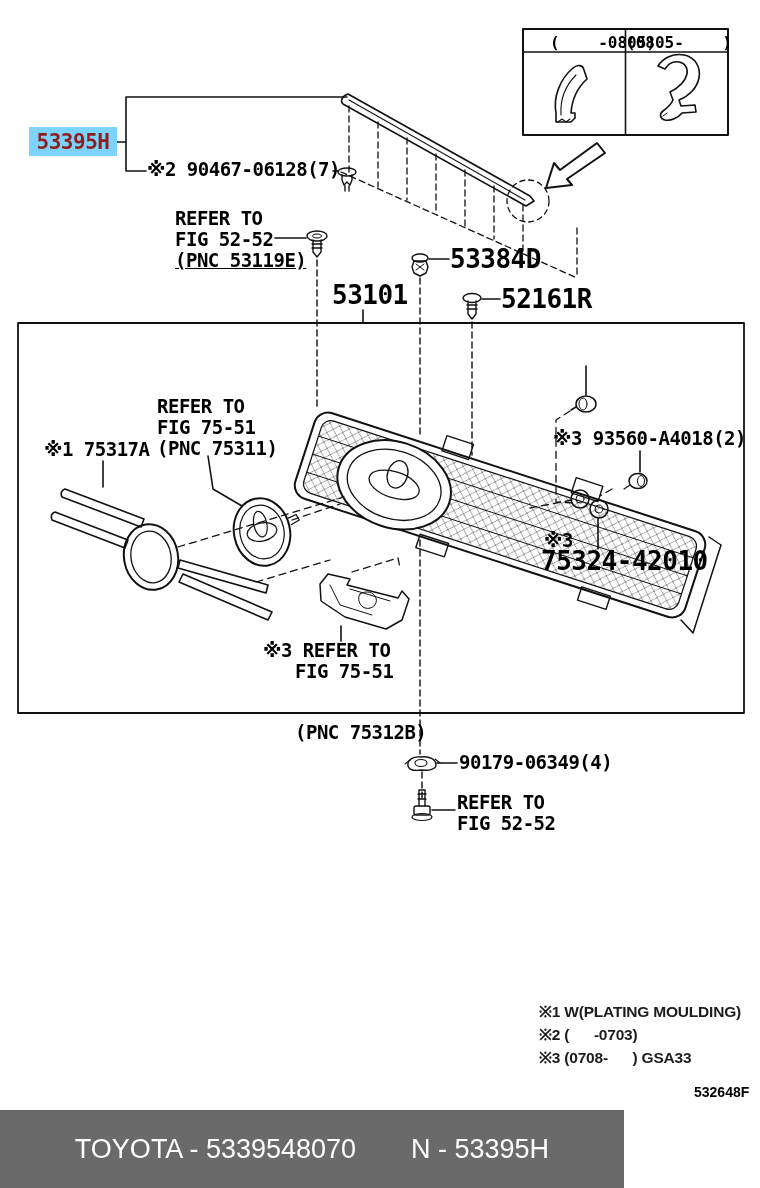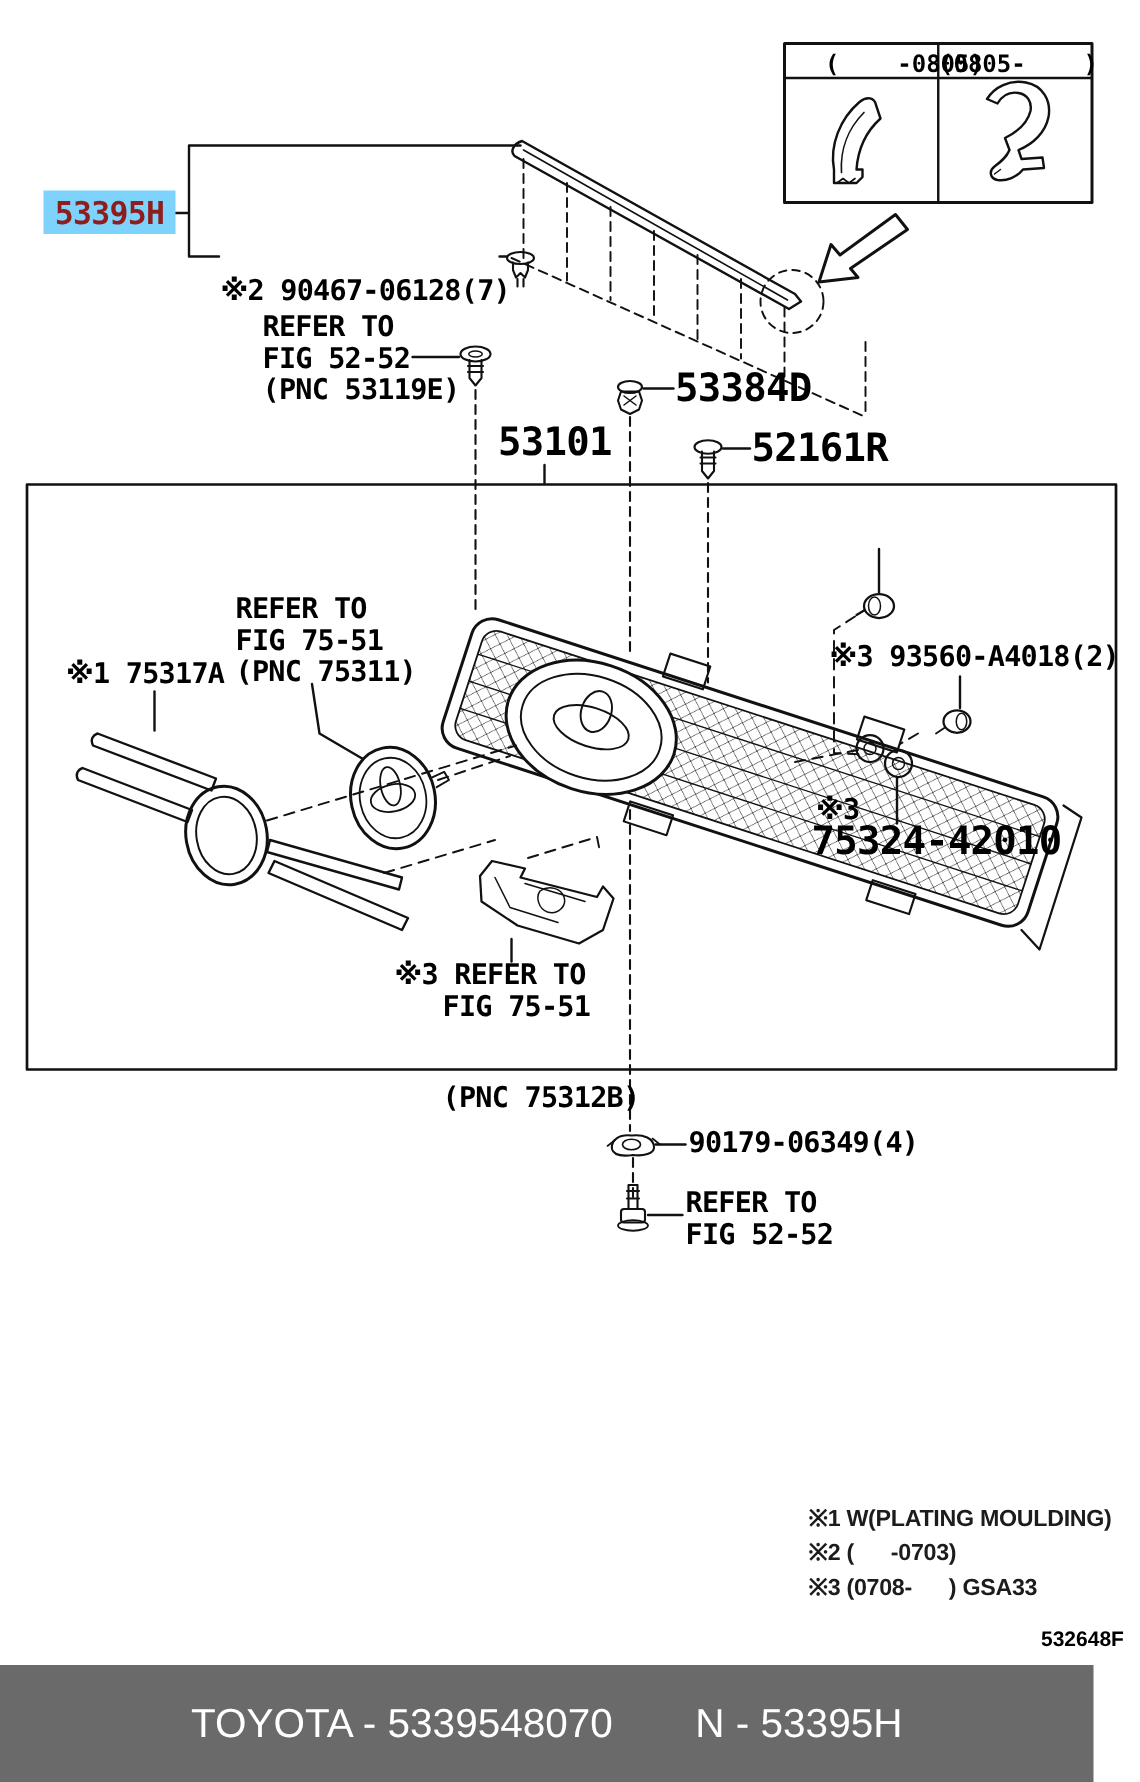--- a/index.html
+++ b/index.html
@@ -11,21 +11,21 @@
   .lbl-lg{font-size:26px;}
   .hl{position:absolute;left:29px;top:127px;width:88px;height:29px;
       display:flex;align-items:center;justify-content:center;
       font:700 21px "DejaVu Sans Mono","DejaVu Sans",monospace;letter-spacing:-0.5px;}
   .vhead{position:absolute;top:33px;text-align:center;
          font:700 16px "DejaVu Sans Mono","DejaVu Sans",monospace;white-space:pre;color:#000;}
   .note{position:absolute;font:700 15.5px "Liberation Sans",sans-serif;
         color:#1c1c1c;white-space:pre;letter-spacing:-0.2px;}
   .figcode{position:absolute;left:694px;top:1084px;
            font:700 14px "Liberation Sans",sans-serif;color:#000;}
-  .footer{position:absolute;left:0;top:1110px;width:729px;height:78px;
+  .footer{position:absolute;left:0;top:1110px;width:624px;height:78px;
           display:flex;align-items:center;justify-content:center;gap:55px;
           font:400 27px "Liberation Sans",sans-serif;letter-spacing:0;}
 </style>
 </head>
 <body>
 
 <div class="stage">
 
   <svg class="art" width="760" height="1188" viewBox="0 0 760 1188">
     <defs>
@@ -198,25 +198,25 @@
       </g>
       <path d="M432,810 H455"></path>
     </g>
   </svg>
 
   <div class="vhead" style="left:550px;width:102px;">(    -0805)</div>
   <div class="vhead" style="left:626px;width:102px;">(0805-    )</div>
 
   <div class="hl" style="background:#7dd3fc;color:#8f1d1d;">53395H</div>
 
-  <div class="lbl" style="left:147px;top:159px;margin-top:25px;">※2 90467-06128(7)</div>
+  <div class="lbl" style="left:147px;top:159px;">※2 90467-06128(7)</div>
 
   <div class="lbl" style="left:175px;top:208px;">REFER TO</div>
   <div class="lbl" style="left:175px;top:229px;">FIG 52-52</div>
-  <div class="lbl" style="left:175px;top:250px;">(PNC 53119E)</div>
+  <div class="lbl" style="left:175px;top:250px;text-decoration:underline;">(PNC 53119E)</div>
 
   <div class="lbl lbl-lg" style="left:450px;top:249px;">53384D</div>
   <div class="lbl lbl-lg" style="left:332px;top:285px;">53101</div>
   <div class="lbl lbl-lg" style="left:501px;top:289px;">52161R</div>
 
   <div class="lbl" style="left:553px;top:428px;">※3 93560-A4018(2)</div>
 
   <div class="lbl" style="left:544px;top:530px;">※3</div>
   <div class="lbl lbl-lg" style="left:541px;top:551px;">75324-42010</div>
 

